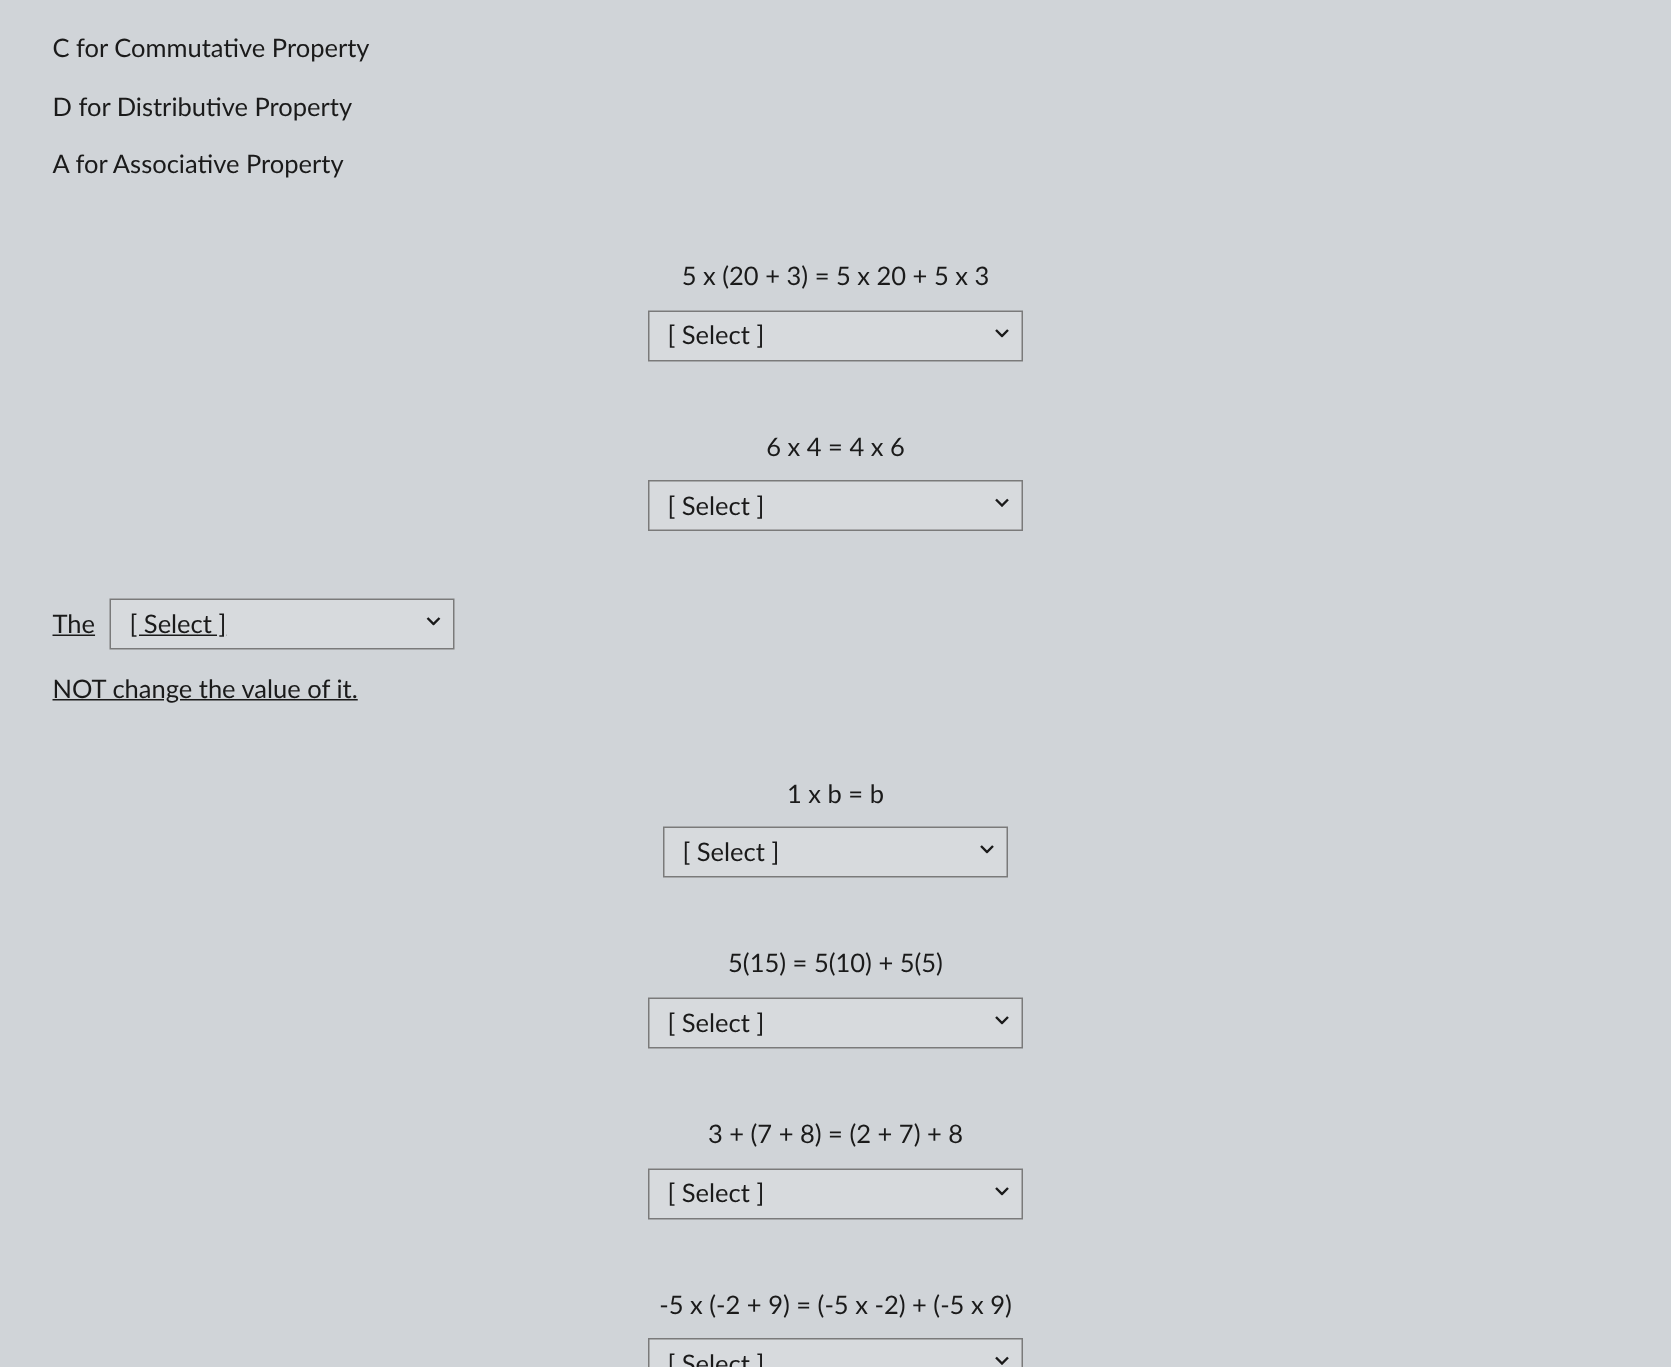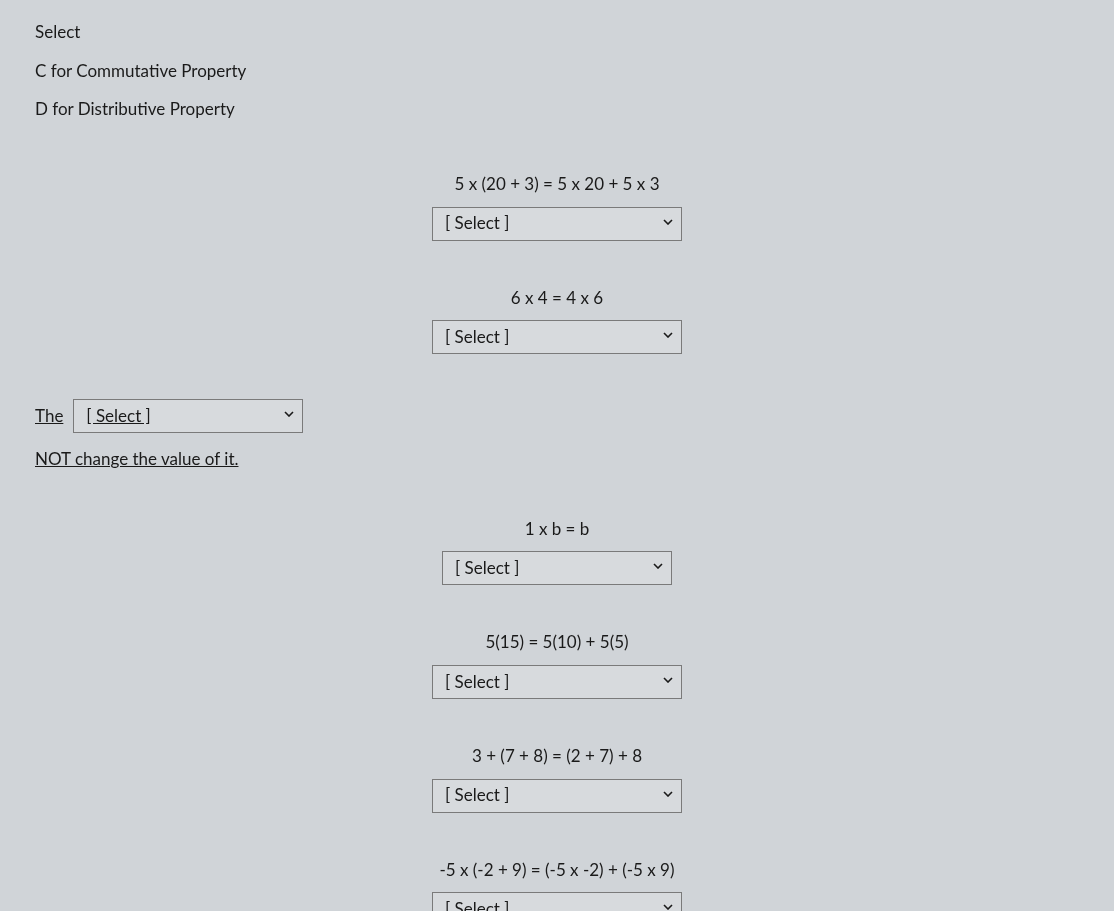--- a/index.html
+++ b/index.html
@@ -51,23 +51,23 @@
   }
   .chev svg { width: 10px; height: 6px; display:block; }
   .chev svg polyline { fill:none; stroke:#1a1a1a; stroke-width:1.6; }
   .wrap-continue { margin-bottom: 45px; text-decoration: underline; }
   .wrap-continue .line1 { display:flex; align-items:center; flex-wrap:wrap; gap:10px; margin-bottom:14px; }
 </style>
 </head>
 <body>
 
 <div class="instr-block">
-  <p class="instr-line">Select</p>
   <p class="instr-line">C for Commutative Property</p>
   <p class="instr-line">D for Distributive Property</p>
+  <p class="instr-line">A for Associative Property</p>
 </div>
 
 <div class="q-row">
   <span class="q-text">5 x (20 + 3) = 5 x 20 + 5 x 3</span>
   <div class="sel wide">
     <span>[ Select ]</span>
     <span class="chev">
         <svg viewBox="0 0 10 6">
           <polyline points="1,1 5,5 9,1"></polyline>
         </svg>

